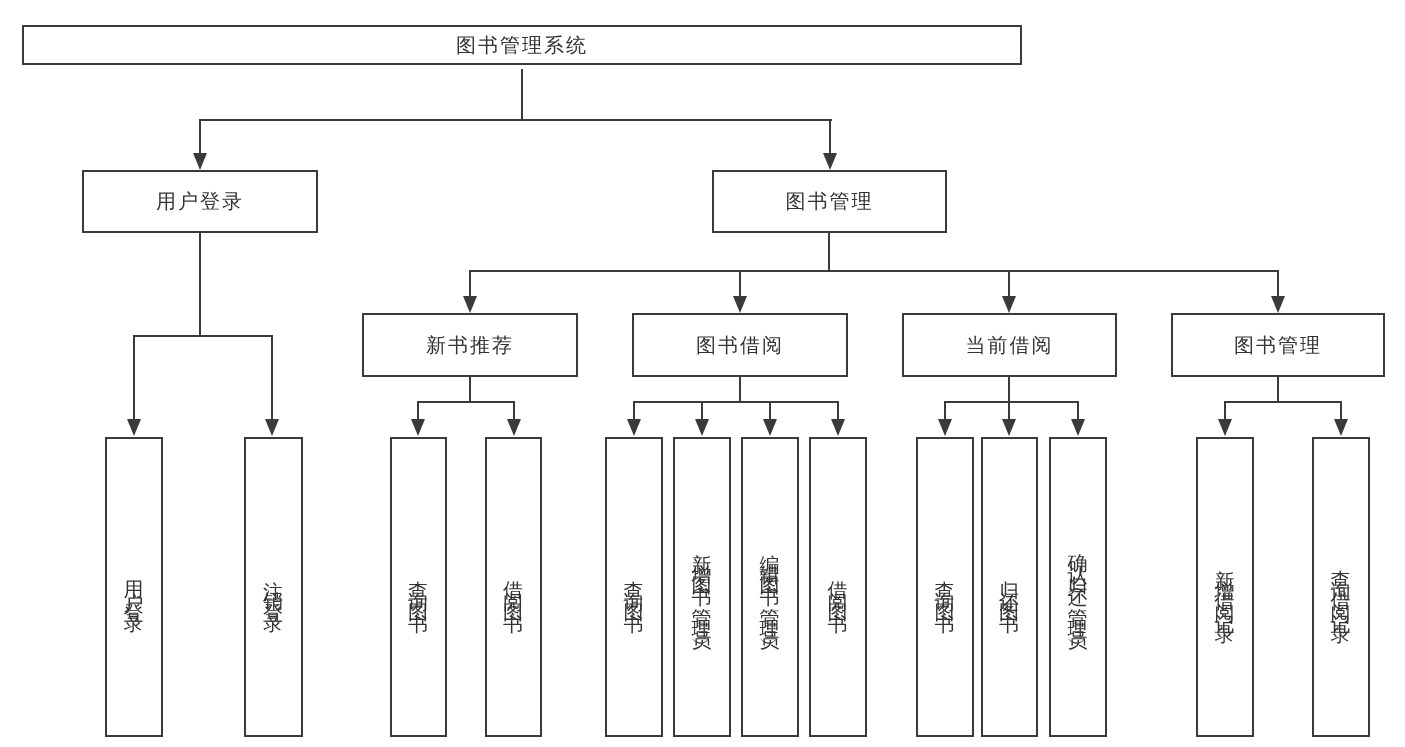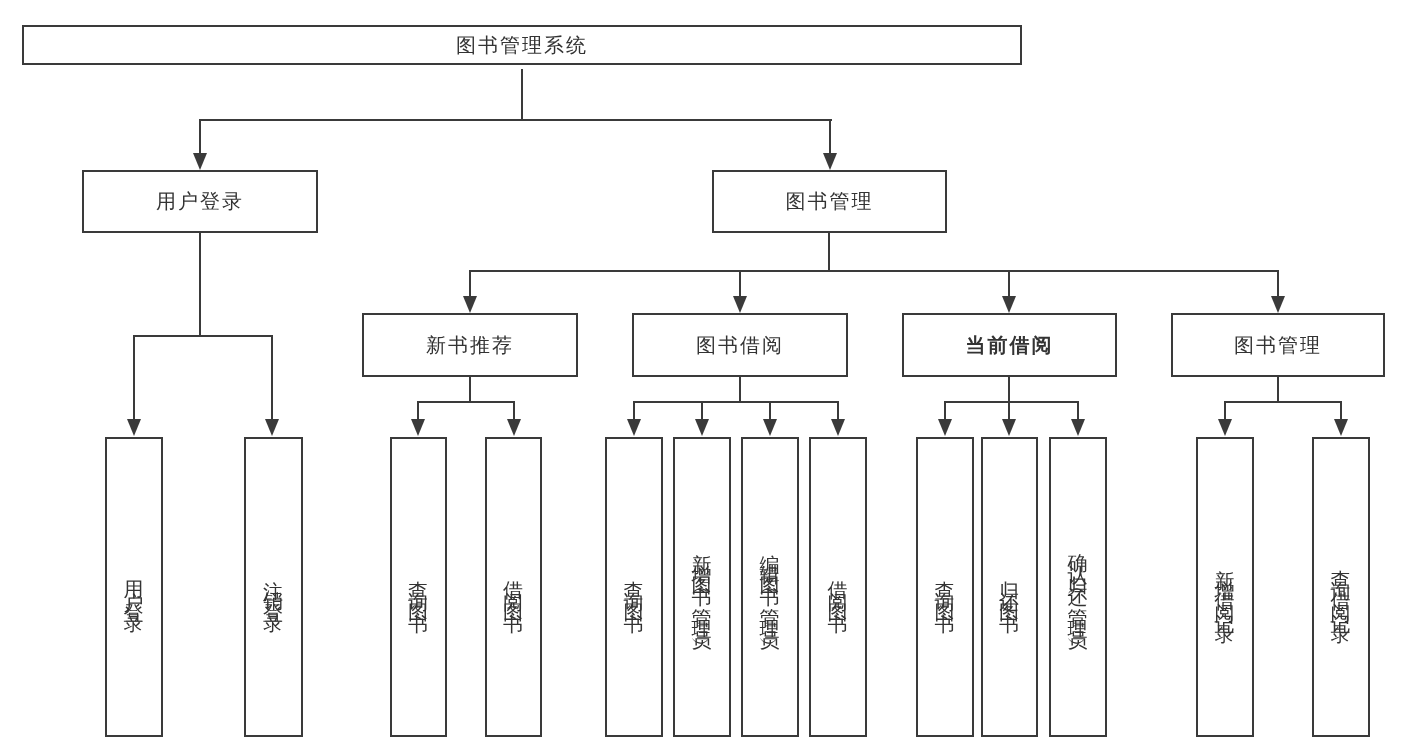--- a/index.html
+++ b/index.html
@@ -93,21 +93,21 @@
   <div class="arrow-down" style="left:463px; top:296px;"></div>
   <div class="line" style="left:739px; top:270px; width:2px; height:27px;"></div>
   <div class="arrow-down" style="left:733px; top:296px;"></div>
   <div class="line" style="left:1008px; top:270px; width:2px; height:27px;"></div>
   <div class="arrow-down" style="left:1002px; top:296px;"></div>
   <div class="line" style="left:1277px; top:270px; width:2px; height:27px;"></div>
   <div class="arrow-down" style="left:1271px; top:296px;"></div>
 
   <div class="box h-box" style="left:632px; top:313px; width:216px; height:64px;">图书借阅</div>
   <div class="box h-box" style="left:362px; top:313px; width:216px; height:64px;">新书推荐</div>
-  <div class="box h-box" style="left:902px; top:313px; width:215px; height:64px;font-weight:bold;">当前借阅</div>
+  <div class="box h-box" style="left:902px; top:313px; width:215px; height:64px;">当前借阅</div>
   <div class="box h-box" style="left:1171px; top:313px; width:214px; height:64px;">图书管理</div>
 
   <div class="line" style="left:469px; top:377px; width:2px; height:26px;"></div>
   <div class="line" style="left:417px; top:401px; width:98px; height:2px;"></div>
   <div class="line" style="left:417px; top:401px; width:2px; height:18px;"></div>
   <div class="arrow-down" style="left:411px; top:419px;"></div>
   <div class="line" style="left:513px; top:401px; width:2px; height:18px;"></div>
   <div class="arrow-down" style="left:507px; top:419px;"></div>
 
   <div class="line" style="left:739px; top:377px; width:2px; height:26px;"></div>

